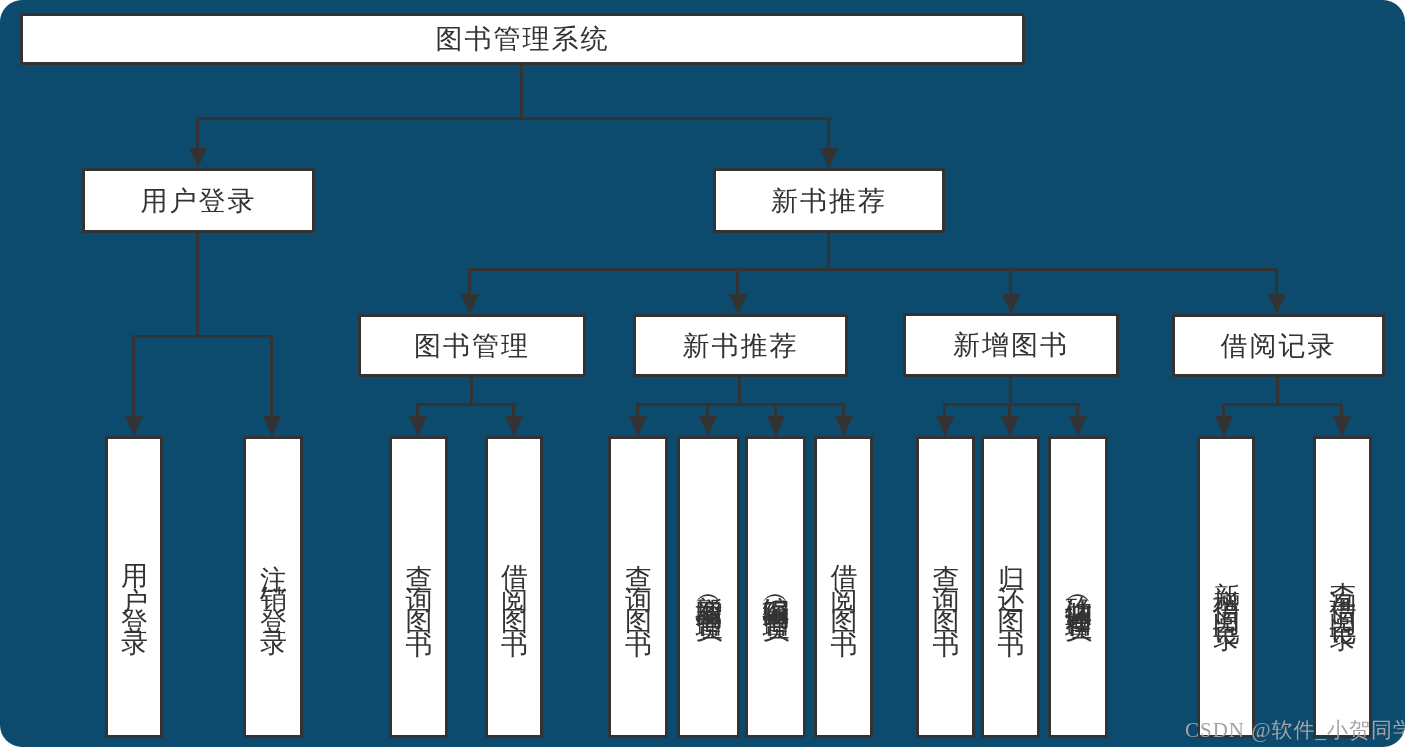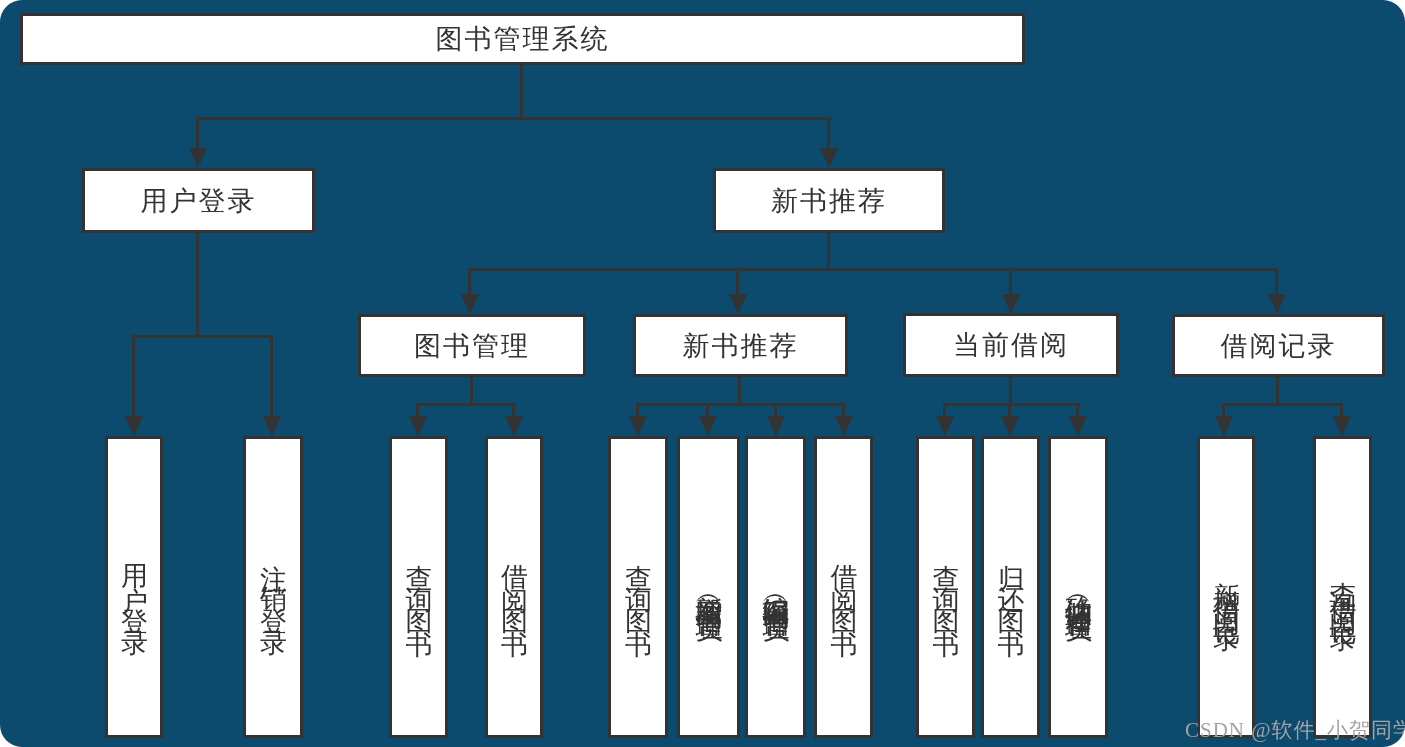--- a/index.html
+++ b/index.html
@@ -100,21 +100,21 @@
   <div class="vline" style="left:1275px;top:268px;height:28px"></div>
   <div class="arr" style="left:1268px;top:294px"></div>
 
   <div class="node" style="left:358px;top:314px;width:228px;height:63px">
     <span>图书管理</span>
   </div>
   <div class="node" style="left:633px;top:314px;width:215px;height:63px">
     <span>新书推荐</span>
   </div>
   <div class="node" style="left:903px;top:313px;width:216px;height:64px">
-    <span>当前借阅</span>
+    <span>新增图书</span>
   </div>
   <div class="node" style="left:1172px;top:314px;width:213px;height:63px">
     <span>借阅记录</span>
   </div>
 
   <div class="vline" style="left:470px;top:377px;height:28px"></div>
   <div class="hline" style="left:416px;top:403px;width:100px"></div>
   <div class="vline" style="left:416px;top:403px;height:15px"></div>
   <div class="arr" style="left:409px;top:416px"></div>
   <div class="vline" style="left:512px;top:403px;height:15px"></div>

